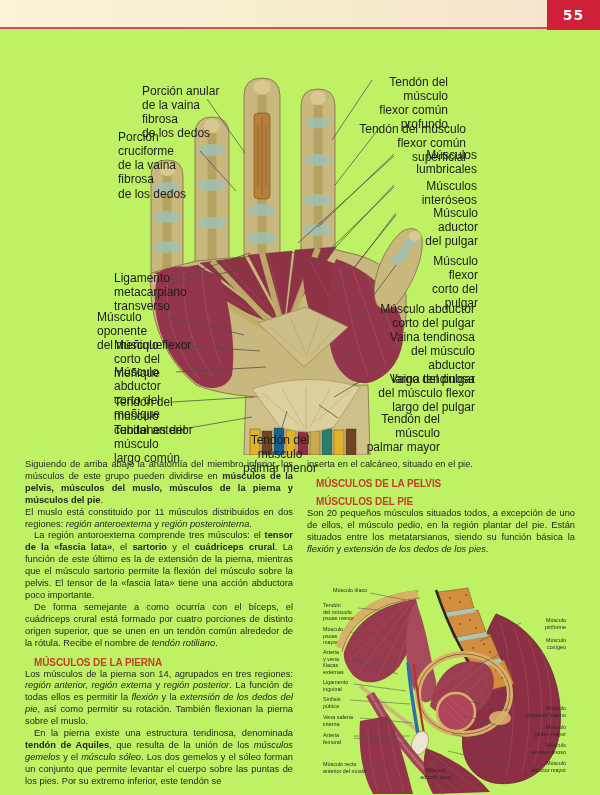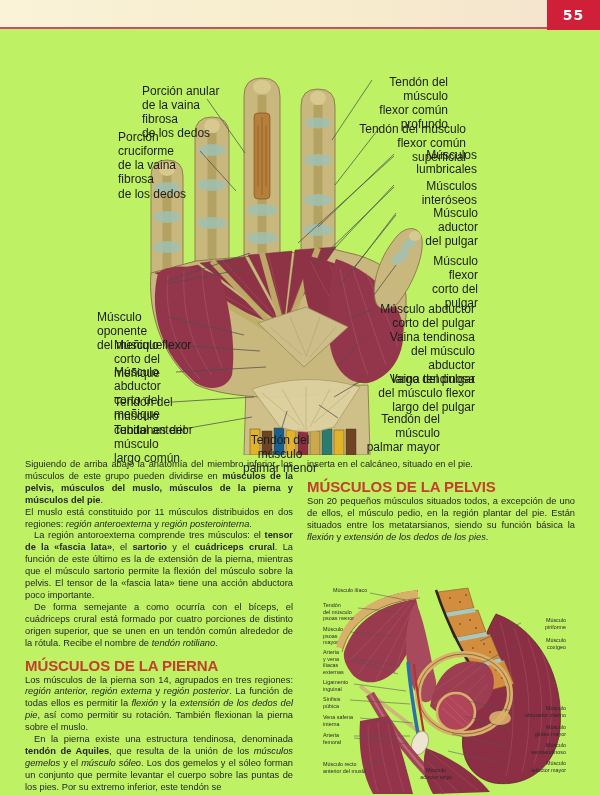--- a/index.html
+++ b/index.html
@@ -20,21 +20,21 @@
   .hlabel.r{text-align:right;}
   .hlabel.c{text-align:center;}
   .plabel{position:absolute;font-size:5.4px;line-height:1.22;color:#2a2a2a;
           white-space:pre-line;}
   .plabel.r{text-align:right;}
   .plabel.c{text-align:center;}
   
   .col{position:absolute;top:459px;width:268px;color:#262626;}
   .col p{margin:0;font-size:9.3px;line-height:11.9px;text-align:justify;}
   .col p.ind{text-indent:9px;}
-  .col h3{margin:7px 0 1px 0;font-size:15px;font-weight:bold;color:#c2402e;
+  .col h3{margin:7px 0 1px 9px;font-size:10px;font-weight:bold;color:#c2402e;
           font-stretch:condensed;letter-spacing:-0.1px;}
   .col .b{font-weight:bold;}
   .col .i{font-style:italic;}
 </style>
 </head>
 <body>
 
 <div class="page">
 
   <div class="band"></div>
@@ -173,20 +173,23 @@
         <path d="M363,325 L334,342"></path>
         <path d="M338,363 L319,350"></path>
       </g>
     </svg>
     <div class="hlabel" style="left:142px;top:29px;width:92px">Porción anular
 de la vaina fibrosa
 de los dedos</div>
     <div class="hlabel" style="left:118px;top:75px;width:96px">Porción cruciforme
 de la vaina fibrosa
 de los dedos</div>
+    <div class="hlabel" style="left:114px;top:216px;width:90px">Ligamento
+metacarpiano
+transverso</div>
     <div class="hlabel" style="left:97px;top:255px;width:90px">Músculo oponente
 del meñique</div>
     <div class="hlabel" style="left:114px;top:283px;width:90px">Músculo flexor
 corto del meñique</div>
     <div class="hlabel" style="left:114px;top:310px;width:90px">Músculo abductor
 corto del meñique</div>
     <div class="hlabel" style="left:114px;top:340px;width:96px">Tendón del músculo
 cubital anterior</div>
     <div class="hlabel" style="left:114px;top:368px;width:100px">Tendones del músculo
 largo común</div>
@@ -225,20 +228,21 @@
     <p class="ind"><span>La región antoroexterna comprende tres músculos: el </span><span class="b">tensor de la «fascia lata»</span><span>, el </span><span class="b">sartorio</span><span> y el </span><span class="b">cuádriceps crural</span><span>. La función de este último es la de extensión de la pierna, mientras que el músculo sartorio permite la flexión del músculo sobre la pelvis. El tensor de la «fascia lata» tiene una acción abductora poco importante.</span></p>
     <p class="ind"><span>De forma semejante a como ocurría con el bíceps, el cuádriceps crural está formado por cuatro porciones de distinto origen superior, que se unen en un tendón común alrededor de la rótula. Recibe el nombre de </span><span class="i">tendón rotiliano</span><span>.</span></p>
     <h3>MÚSCULOS DE LA PIERNA</h3>
     <p><span>Los músculos de la pierna son 14, agrupados en tres regiones: </span><span class="i">región anterior, región externa</span><span> y </span><span class="i">región posterior</span><span>. La función de todas ellos es permitir la </span><span class="i">flexión</span><span> y la </span><span class="i">extensión de los dedos del pie</span><span>, así como permitir su rotación. También flexionan la pierna sobre el muslo.</span></p>
     <p class="ind"><span>En la pierna existe una estructura tendinosa, denominada </span><span class="b">tendón de Aquiles</span><span>, que resulta de la unión de los </span><span class="i">músculos gemelos</span><span> y el </span><span class="i">músculo sóleo</span><span>. Los dos gemelos y el sóleo forman un conjunto que permite levantar el cuerpo sobre las puntas de los pies. Por su extremo inferior, este tendón se</span></p>
   </div>
 
   <div class="col" style="left:307px">
     <p><span>inserta en el calcáneo, situado en el pie.</span></p>
     <h3>MÚSCULOS DE LA PELVIS</h3>
+    <h3>MÚSCULOS DEL PIE</h3>
     <p><span>Son 20 pequeños músculos situados todos, a excepción de uno de ellos, el músculo pedio, en la región plantar del pie. Están situados entre los metatarsianos, siendo su función básica la </span><span class="i">flexión</span><span> y </span><span class="i">extensión de los dedos de los pies</span><span>.</span></p>
   </div>
 
   <div class="fig" style="left:318px;top:586px;width:262px;height:209px;">
     <svg width="262" height="209" viewBox="0 0 262 209">
 
       <path d="M178,28 C222,44 246,92 242,142 C239,180 210,202 176,197 C152,192 140,170 146,142 C153,110 158,62 178,28 Z" fill="#8c2f44" stroke="#5f1f30" stroke-width="0.8"></path>
       <g stroke="#a75566" stroke-width="0.6" opacity="0.85" fill="none">
         <path d="M182,36 C196,80 200,140 188,190"></path>
           <path d="M196,42 C212,86 216,140 204,186"></path>

